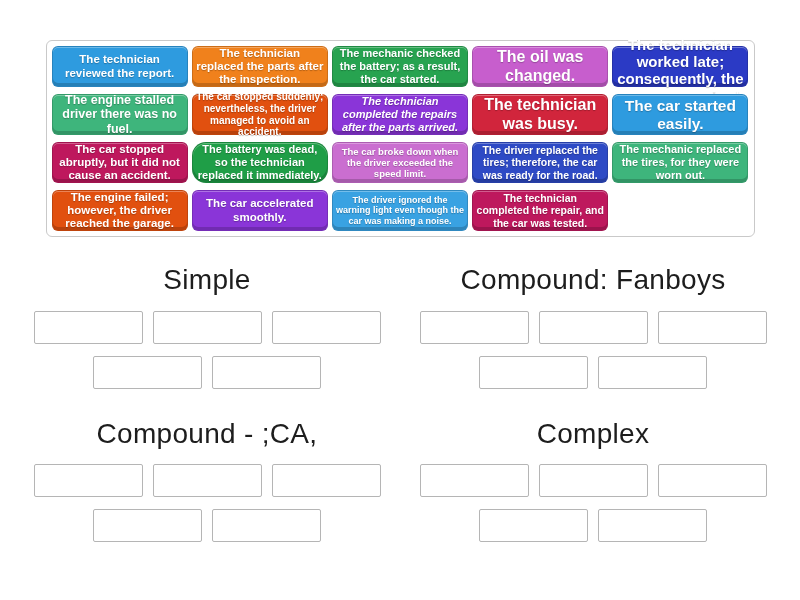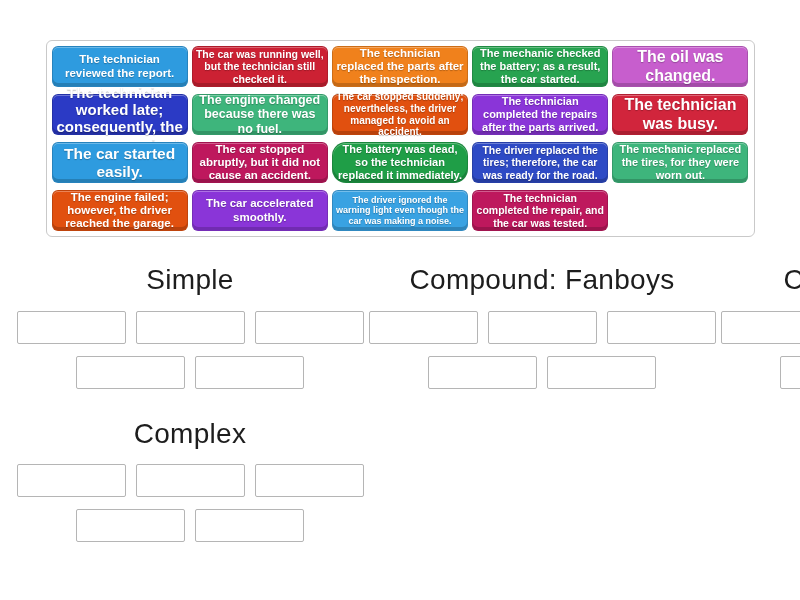--- a/index.html
+++ b/index.html
@@ -46,21 +46,21 @@
     text-align: center;
     line-height: 1.16;
     text-shadow: 0 1px 1px rgba(0,0,0,0.25);
   }
 
   
   .categories {
     width: 772px;
     margin: 26px auto 0;
     display: grid;
-    grid-template-columns: 1fr 1fr 1fr;
+    grid-template-columns: 1fr 1fr;
     row-gap: 28px;
   }
   .category {
     display: flex;
     flex-direction: column;
     align-items: center;
   }
   .category-title {
     font-size: 28px;
     letter-spacing: 0.3px;
@@ -85,55 +85,55 @@
     border-radius: 2px;
   }
 </style>
 </head>
 <body>
 
 <div class="board" id="board">
     <div class="tile" style="background: rgb(46, 155, 223);">
       <span style="font-size: 11.5px;">The technician reviewed the report.</span>
     </div>
-    <div class="tile" style="background: rgb(204, 33, 51);">
-      <span style="font-size: 10.5px;">The car was running well, but the technician still checked it.</span>
-    </div>
     <div class="tile" style="background: rgb(240, 129, 28);">
       <span style="font-size: 11.5px;">The technician replaced the parts after the inspection.</span>
     </div>
     <div class="tile" style="background: rgb(39, 163, 80);">
       <span style="font-size: 11px;">The mechanic checked the battery; as a result, the car started.</span>
     </div>
     <div class="tile" style="background: rgb(199, 94, 205);">
       <span style="font-size: 16px;">The oil was changed.</span>
     </div>
     <div class="tile" style="background: rgb(43, 58, 197);">
       <span style="font-size: 15px; margin-top: 25px;">The technician worked late; consequently, the car was repaired by morning.</span>
     </div>
     <div class="tile" style="background: rgb(62, 181, 124);">
-      <span style="font-size: 12.5px;">The engine changed because there was no fuel.</span>
+      <span style="font-size: 12.5px;">The engine stalled driver there was no fuel.</span>
     </div>
     <div class="tile" style="background: rgb(225, 80, 15);">
       <span style="font-size: 10px;">The car stopped suddenly; nevertheless, the driver managed to avoid an accident.</span>
     </div>
-    <div class="tile" style="background: rgb(138, 53, 216);">
+    <div class="tile" style="background: rgb(138, 53, 216); font-style: italic;">
       <span style="font-size: 11px;">The technician completed the repairs after the parts arrived.</span>
     </div>
     <div class="tile" style="background: rgb(209, 37, 60);">
       <span style="font-size: 16px;">The technician was busy.</span>
     </div>
     <div class="tile" style="background: rgb(46, 155, 223);">
       <span style="font-size: 15.5px;">The car started easily.</span>
     </div>
     <div class="tile" style="background: #be185d;">
       <span style="font-size: 11.5px;">The car stopped abruptly, but it did not cause an accident.</span>
     </div>
     <div class="tile" style="background: rgb(31, 158, 71); border-radius: 14px;">
       <span style="font-size: 11px;">The battery was dead, so the technician replaced it immediately.</span>
+    </div>
+    <div class="tile" style="background: rgb(202, 110, 208);">
+      <span style="font-size: 9.5px;">The car broke down when the driver exceeded the speed limit.</span>
     </div>
     <div class="tile" style="background: rgb(46, 74, 197); justify-content: center;">
       <span style="font-size: 10.5px;">The driver replaced the tires; therefore, the car was ready for the road.</span>
     </div>
     <div class="tile" style="background: rgb(62, 181, 124);">
       <span style="font-size: 11px;">The mechanic replaced the tires, for they were worn out.</span>
     </div>
     <div class="tile" style="background: rgb(225, 80, 15);">
       <span style="font-size: 11.5px;">The engine failed; however, the driver reached the garage.</span>
     </div>

